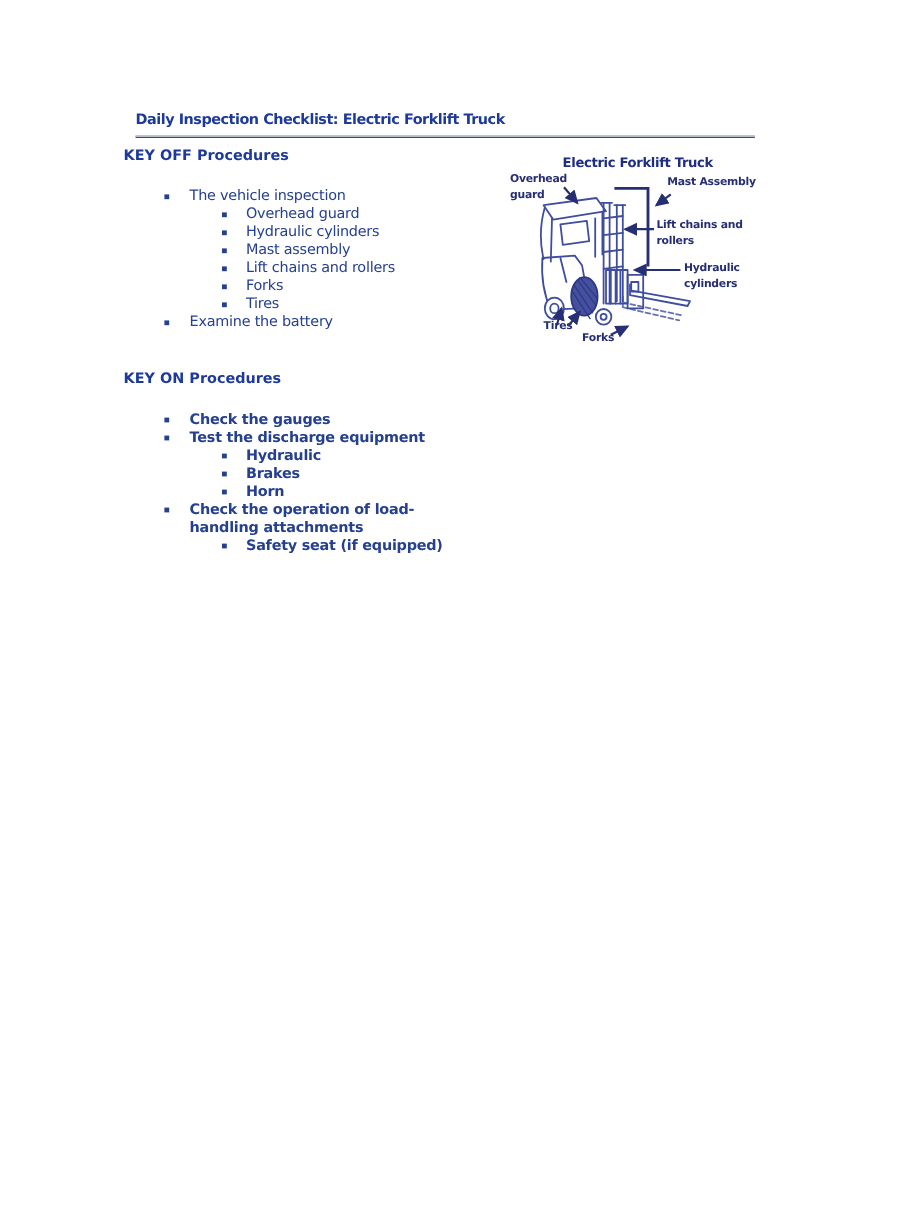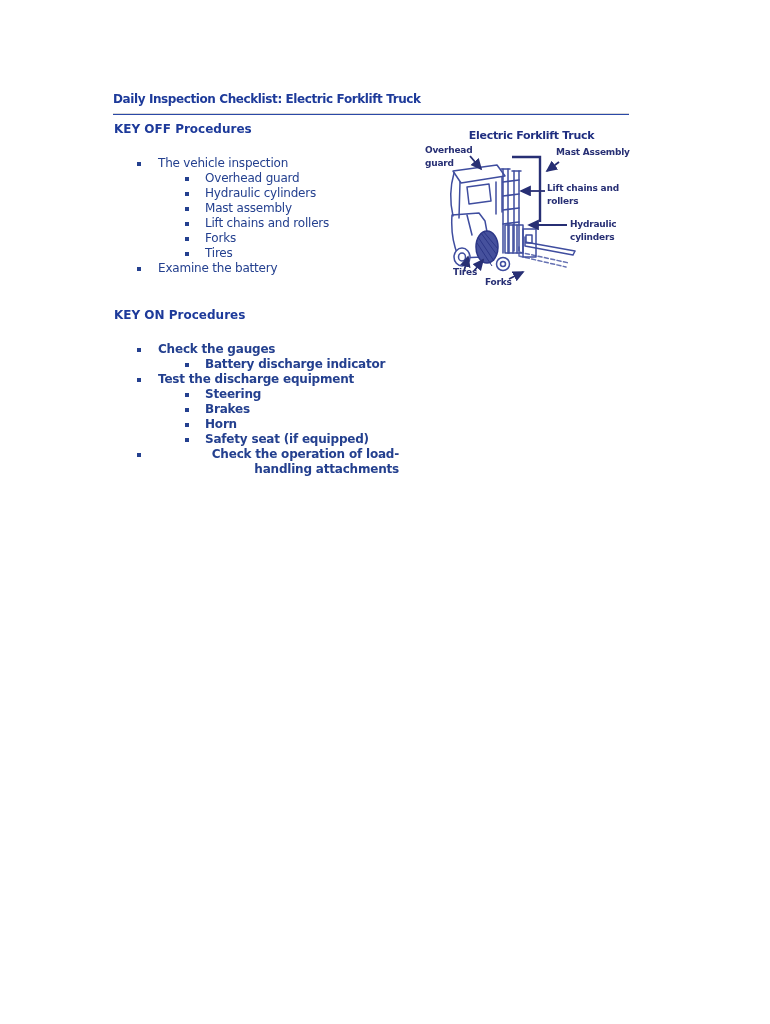--- a/index.html
+++ b/index.html
@@ -11,36 +11,36 @@
   .doc-title {
     position:absolute; left:113px; top:92px; width:520px;
     font-size:12px; font-weight:bold; letter-spacing:-0.4px;
     color:#1d3a9a; line-height:15px;
   }
   .title-rule {
     position:absolute; left:113px; top:113px; width:516px; height:2px;
     background:#2b49a8; border-top:1px solid #d7d7d7;
   }
   .section-heading {
-    position:absolute; left:114px; width:300px;
+    position:absolute; left:103px; width:300px;
     font-size:12px; font-weight:bold; color:#1d3a9a; line-height:15px;
   }
   #heading-keyoff { top:122px; }
   #heading-keyon  { top:308px; }
   .list { position:absolute; left:137px; width:262px; }
   #list-keyoff { top:156px; }
   #list-keyon  { top:342px;font-weight:bold; }
   .li { display:flex; align-items:flex-start; line-height:15px; color:#24408f; font-size:12px; }
   .li .bullet {
     flex:0 0 4px; width:4px; height:4px; background:#24408f; margin-top:6px;
   }
   .li.l1 .bullet { margin-right:17px; }
   .li.l2 { padding-left:48px; }
   .li.l2 .bullet { margin-right:16px; }
-  .li .txt { letter-spacing:-0.2px;text-align:right; }
+  .li .txt { letter-spacing:-0.2px; }
 
   
   .figure { position:absolute; left:423px; top:125px; width:217px; height:172px; }
   .fig-caption {
     position:absolute; left:0; top:4px; width:217px; text-align:center;
     font-size:11px; font-weight:bold; color:#1f2e80; letter-spacing:-0.3px;
   }
   .fig-label {
     position:absolute; font-size:9px; font-weight:bold; color:#272f74;
     line-height:13px; letter-spacing:-0.2px; white-space:pre-line;
@@ -103,47 +103,43 @@
       </div>
   </div>
 
   <div class="section-heading" id="heading-keyon">KEY ON Procedures</div>
 
   <div class="list" id="list-keyon">
     <div class="li l1">
         <span class="bullet"></span>
         <span class="txt">Check the gauges</span>
       </div>
-    <div class="li l2">
-        <span class="bullet"></span>
-        <span class="txt">Battery discharge indicator</span>
-      </div>
     <div class="li l1">
         <span class="bullet"></span>
         <span class="txt">Test the discharge equipment</span>
       </div>
     <div class="li l2">
         <span class="bullet"></span>
-        <span class="txt">Steering</span>
+        <span class="txt">Hydraulic</span>
       </div>
     <div class="li l2">
         <span class="bullet"></span>
         <span class="txt">Brakes</span>
       </div>
     <div class="li l2">
         <span class="bullet"></span>
         <span class="txt">Horn</span>
       </div>
+    <div class="li l1">
+        <span class="bullet"></span>
+        <span class="txt">Check the operation of load-handling attachments</span>
+      </div>
     <div class="li l2">
         <span class="bullet"></span>
         <span class="txt">Safety seat (if equipped)</span>
-      </div>
-    <div class="li l1">
-        <span class="bullet"></span>
-        <span class="txt">Check the operation of load-handling attachments</span>
       </div>
   </div>
 
   <div class="figure">
     <svg class="fig-svg" width="217" height="172" viewBox="0 0 217 172">
       <defs>
         <marker id="ah" markerWidth="7" markerHeight="7" refX="5.5" refY="3" orient="auto">
           <path d="M0,0 L6.5,3 L0,6 Z" fill="#272f74"></path>
         </marker>
       </defs>

